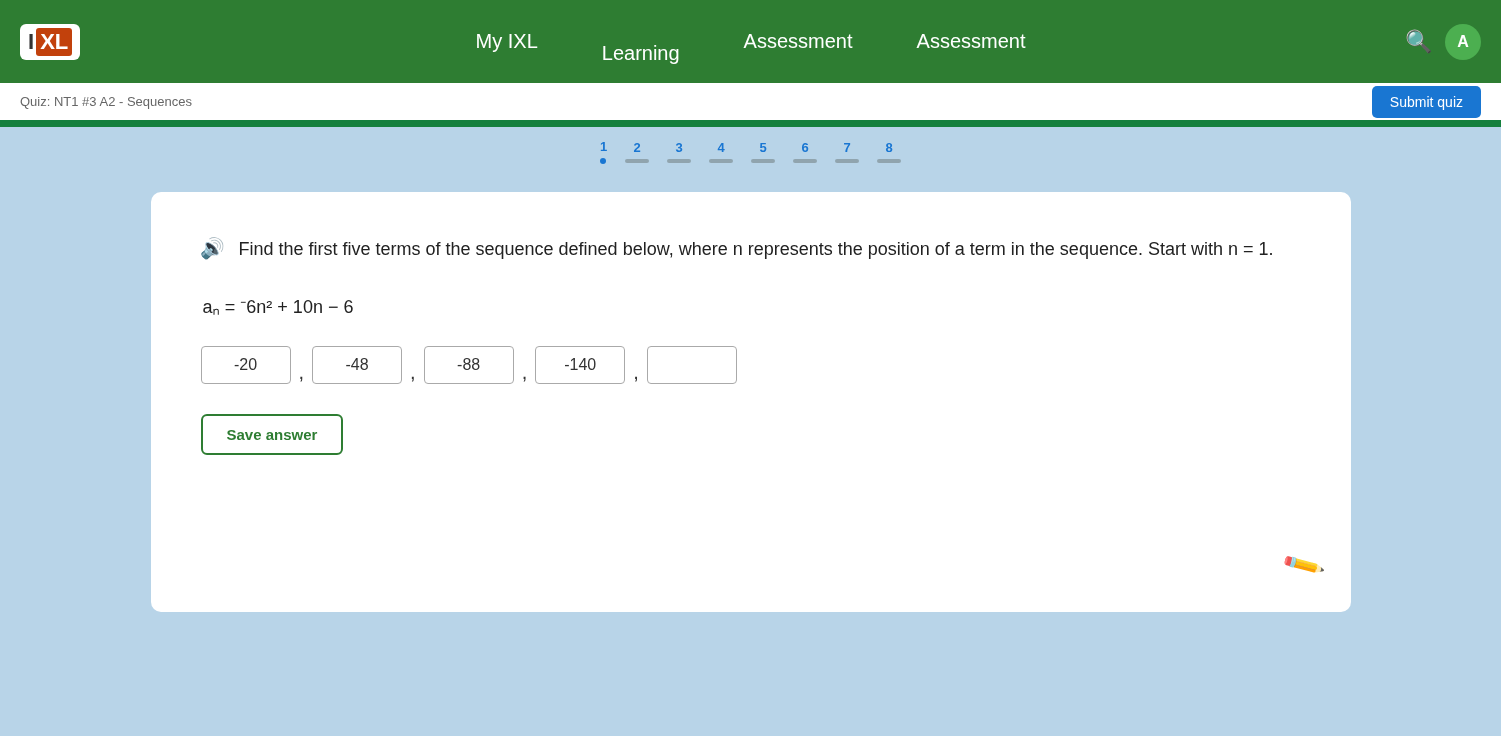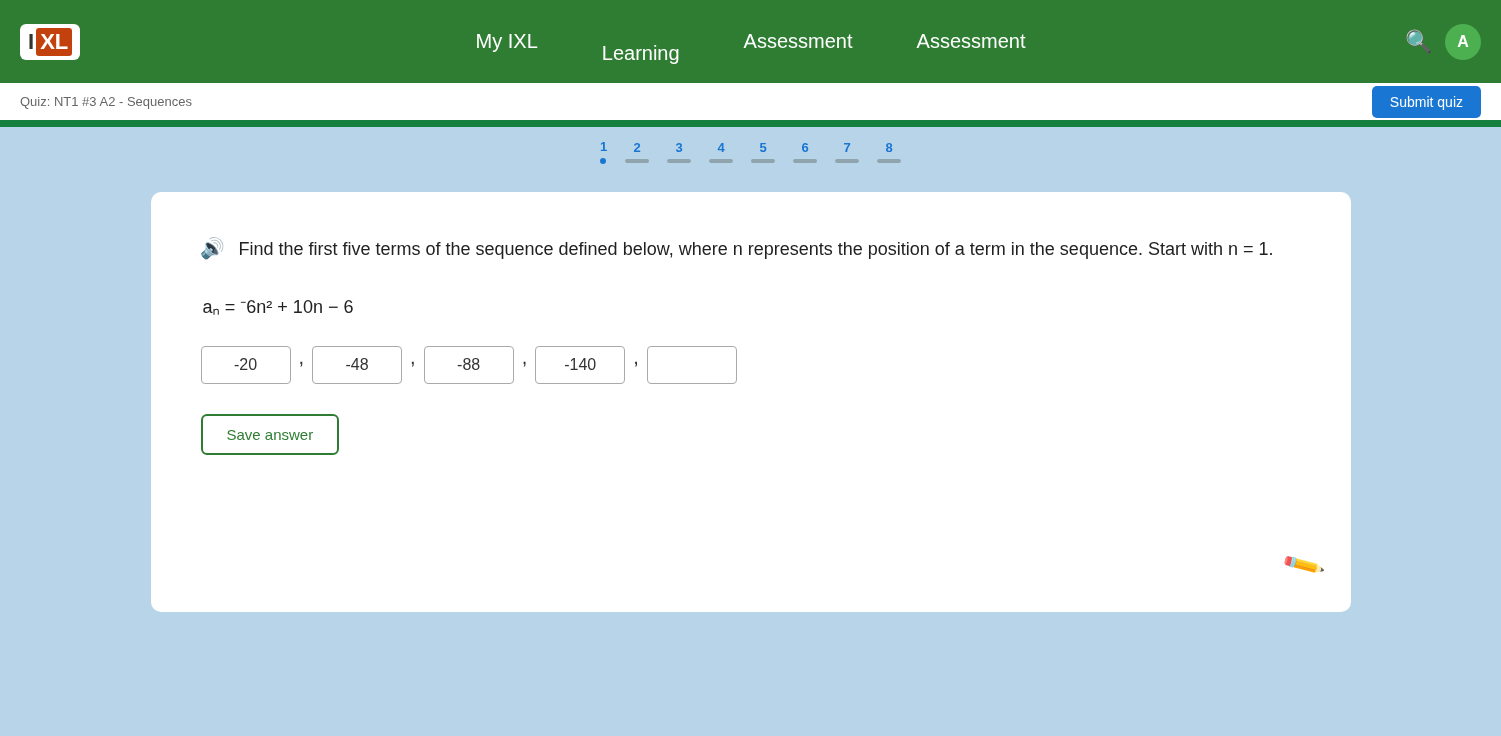--- a/index.html
+++ b/index.html
@@ -168,21 +168,21 @@
       font-size: 20px;
     }
     .formula {
       font-size: 18px;
       color: #222;
       margin-bottom: 28px;
       margin-left: 2px;
     }
     .answer-row {
       display: flex;
-      align-items: flex-start;
+      align-items: flex-end;
       gap: 6px;
       margin-bottom: 30px;
       flex-wrap: wrap;
     }
     .answer-input {
       width: 90px;
       height: 38px;
       border: 1.5px solid #aaa;
       border-radius: 4px;
       font-size: 16px;
@@ -199,21 +199,21 @@
       color: #333;
       margin: 0 2px;
     }
     .save-btn {
       background: white;
       color: #2e7d32;
       border: 2px solid #2e7d32;
       border-radius: 6px;
       padding: 10px 24px;
       font-size: 15px;
-      font-weight: 400;
+      font-weight: 700;
       cursor: pointer;
     }
     .pencil-icon {
       position: absolute;
       bottom: 30px;
       right: 30px;
       color: #1976d2;
       font-size: 28px;
       transform: rotate(-30deg);
     }

